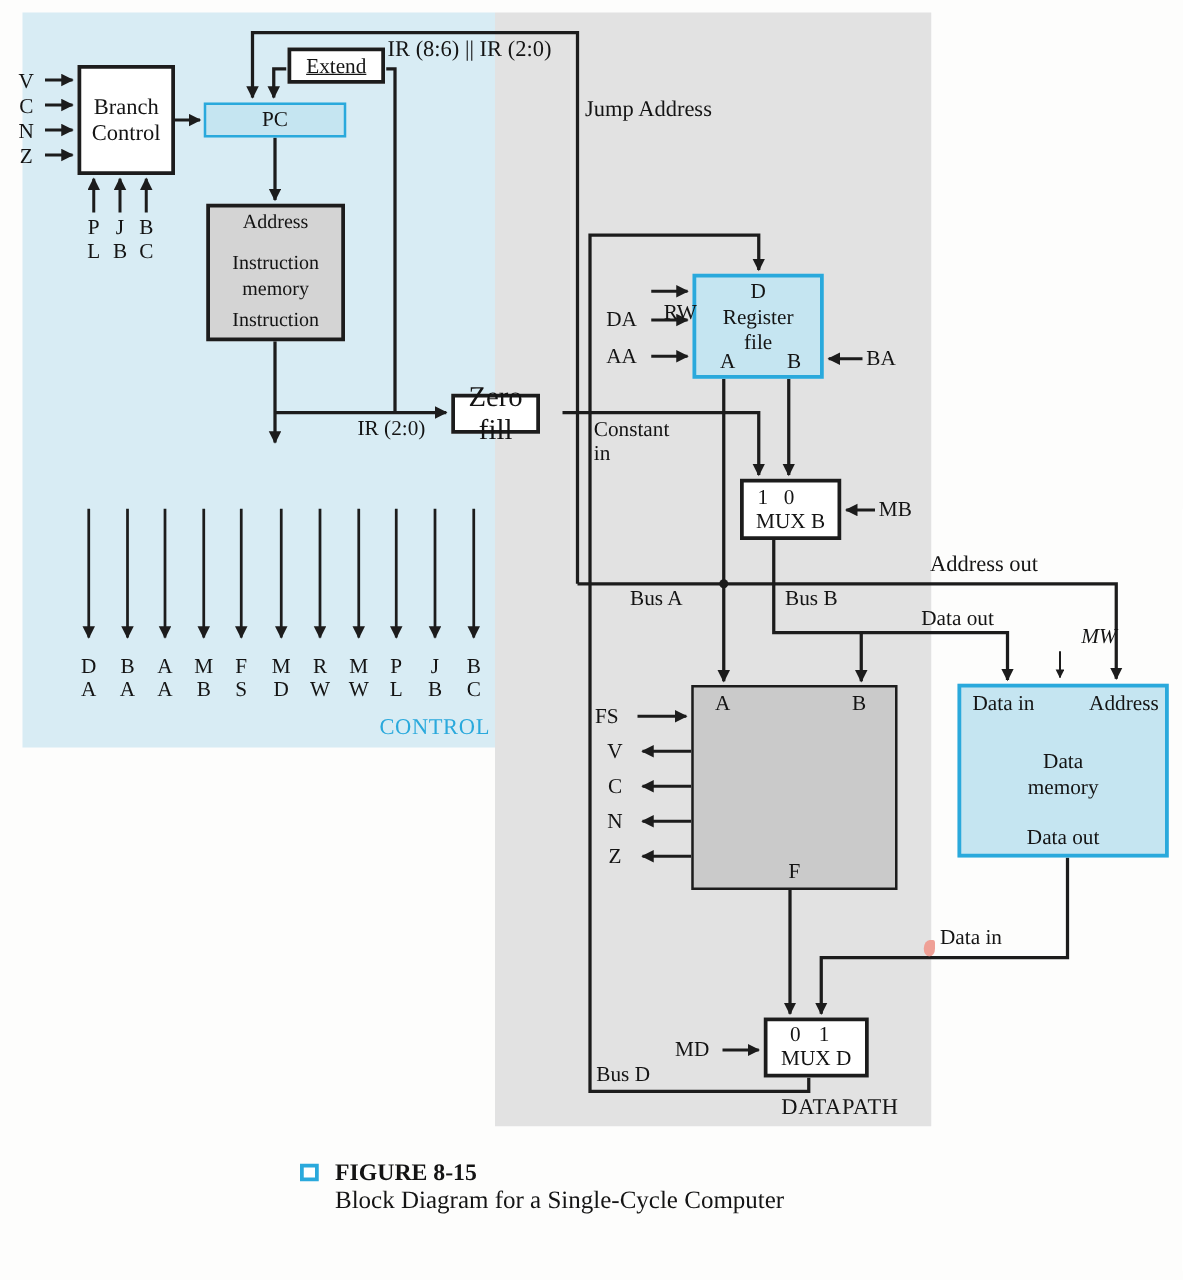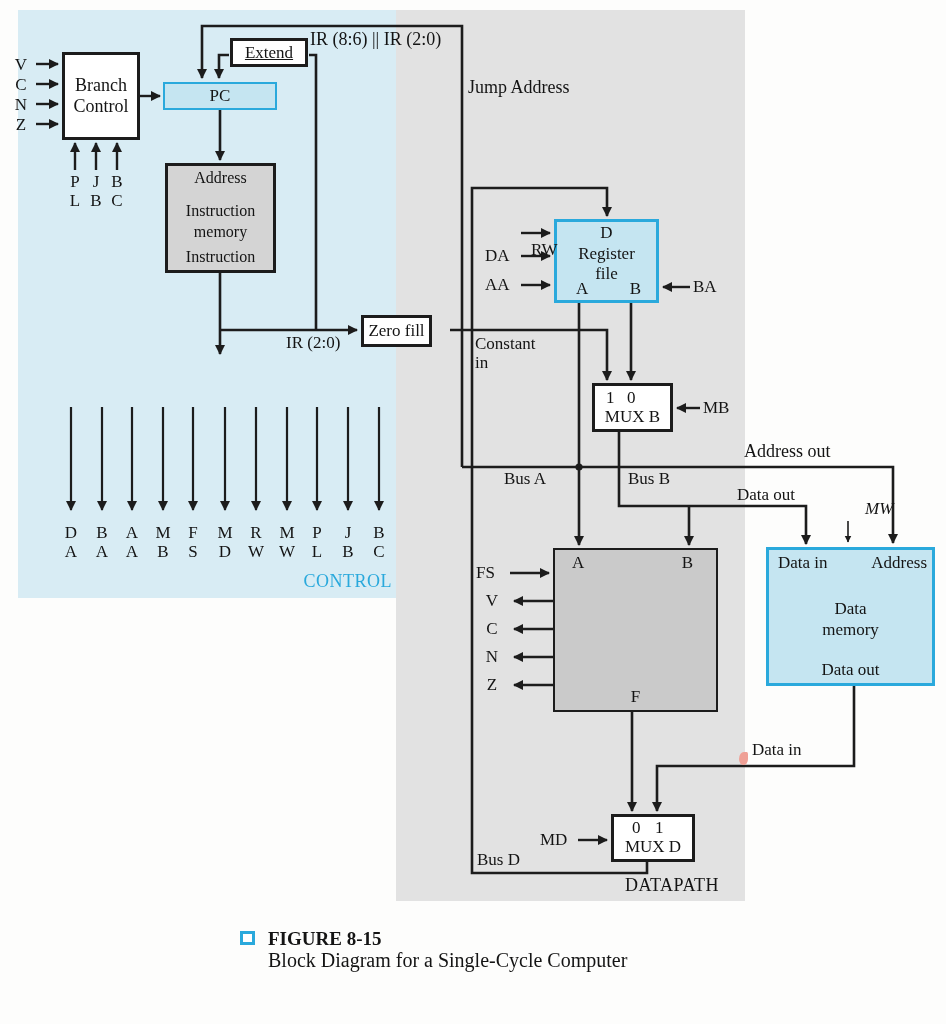--- a/index.html
+++ b/index.html
@@ -130,21 +130,21 @@
 
   <div class="blk white-blk" style="left:230px;top:38px;width:78px;height:29px;font-size:17px;text-decoration:underline;">Extend</div>
 
   <div class="blk mem-blk" style="left:165px;top:163px;width:111px;height:110px;">
     <span class="port f16" style="left:0;right:0;top:3px;text-align:center;">Address</span>
     <span class="port f16" style="left:0;right:0;top:34px;text-align:center;line-height:21px;">Instruction
 memory</span>
     <span class="port f16" style="left:0;right:0;bottom:4px;text-align:center;">Instruction</span>
   </div>
 
-  <div class="blk white-blk" style="left:361px;top:315px;width:71px;height:32px;font-size:17px;">Zero fill</div>
+  <div class="blk white-blk" style="left:361px;top:315px;width:71px;height:32px;font-size:23px;">Zero fill</div>
 
 
   <div class="blk blue-blk" style="left:554px;top:219px;width:105px;height:84px;">
     <span class="port" style="left:0;right:0;top:1px;text-align:center;font-size:17px;">D</span>
     <span class="port" style="left:0;right:0;top:22px;text-align:center;font-size:17px;line-height:20px;">Register
 file</span>
     <span class="port" style="left:19px;bottom:1px;font-size:17px;">A</span>
     <span class="port" style="right:15px;bottom:1px;font-size:17px;">B</span>
   </div>
 

